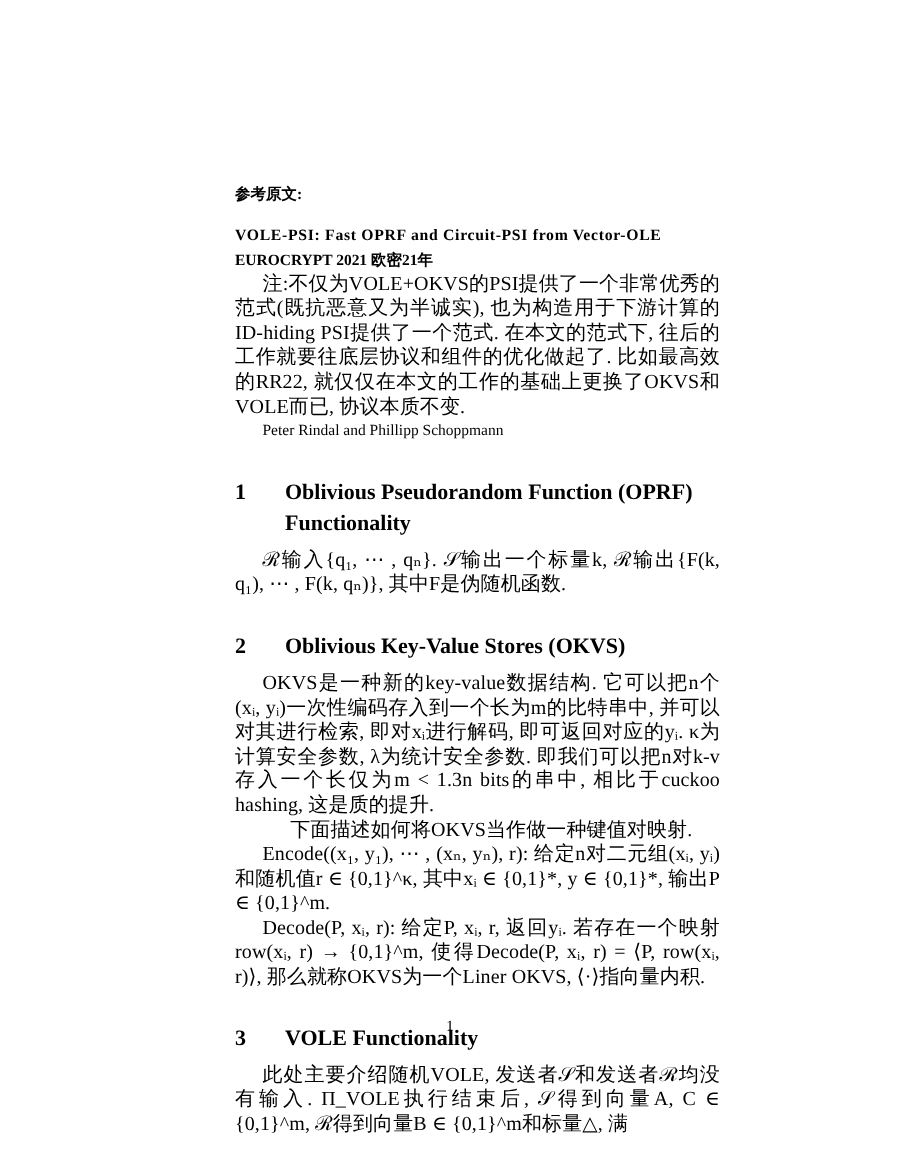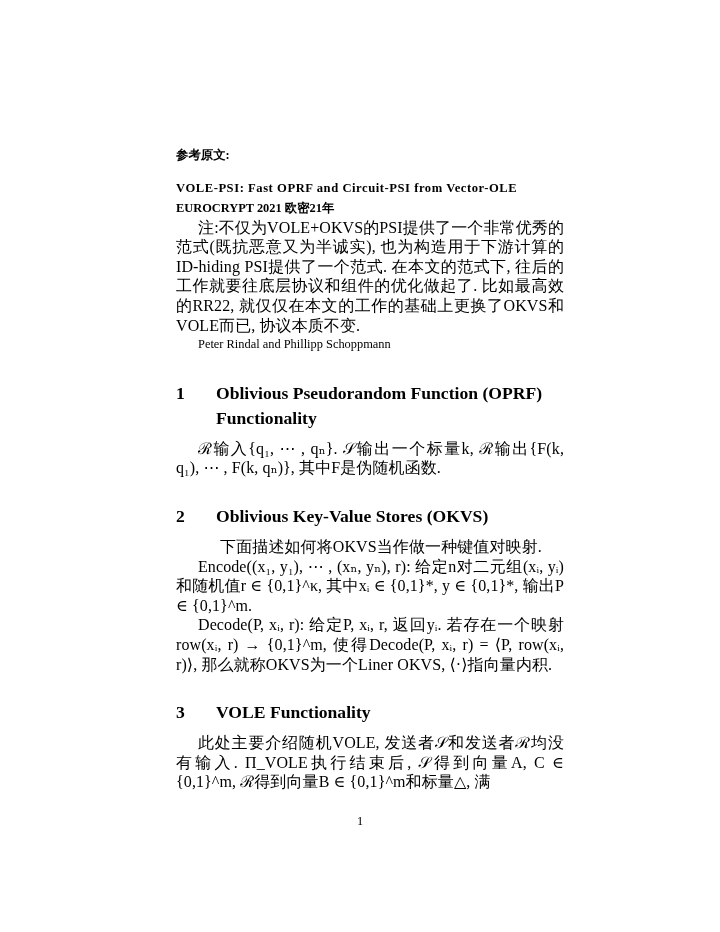--- a/index.html
+++ b/index.html
@@ -17,21 +17,21 @@
   }
   .page {
     position: absolute;
     left: 0; top: 0;
     width: 720px;
     height: 932px;
     background: #ffffff;
   }
   .content {
     position: absolute;
-    left: 176px;
+    left: 188px;
     top: 146px;
     width: 388px;
   }
   
   .para {
     font-size: 16px;
     line-height: 19.6px;
     text-align: justify;
     margin: 0;
     letter-spacing: 0.1px;
@@ -123,20 +123,21 @@
     </div>
     <div class="spacer-sm"></div>
     <p class="para indent">ℛ输入{q₁, ⋯ , qₙ}.  𝒮输出一个标量k, ℛ输出{F(k, q₁), ⋯ , F(k, qₙ)}, 其中F是伪随机函数.</p>
 
     <div class="spacer-lg"></div>
     <div class="section">
       <span class="num">2</span>
       <span class="sec-text">Oblivious Key-Value Stores (OKVS)</span>
     </div>
     <div class="spacer-sm"></div>
+    <p class="para indent">OKVS是一种新的key-value数据结构. 它可以把n个(xᵢ, yᵢ)一次性编码存入到一个长为m的比特串中, 并可以对其进行检索, 即对xᵢ进行解码, 即可返回对应的yᵢ. κ为计算安全参数, λ为统计安全参数. 即我们可以把n对k-v存入一个长仅为m &lt; 1.3n bits的串中, 相比于cuckoo hashing, 这是质的提升.</p>
     <p class="para indent tight">下面描述如何将OKVS当作做一种键值对映射.</p>
     <p class="para indent">Encode((x₁, y₁), ⋯ , (xₙ, yₙ), r): 给定n对二元组(xᵢ, yᵢ)和随机值r ∈ {0,1}^κ, 其中xᵢ ∈ {0,1}*, y ∈ {0,1}*, 输出P ∈ {0,1}^m.</p>
     <p class="para indent">Decode(P, xᵢ, r):  给定P, xᵢ, r, 返回yᵢ.  若存在一个映射row(xᵢ, r) → {0,1}^m, 使得Decode(P, xᵢ, r) = ⟨P, row(xᵢ, r)⟩, 那么就称OKVS为一个Liner OKVS, ⟨·⟩指向量内积.</p>
 
     <div class="spacer-lg"></div>
     <div class="section">
       <span class="num">3</span>
       <span class="sec-text">VOLE Functionality</span>
     </div>
     <div class="spacer-sm"></div>

